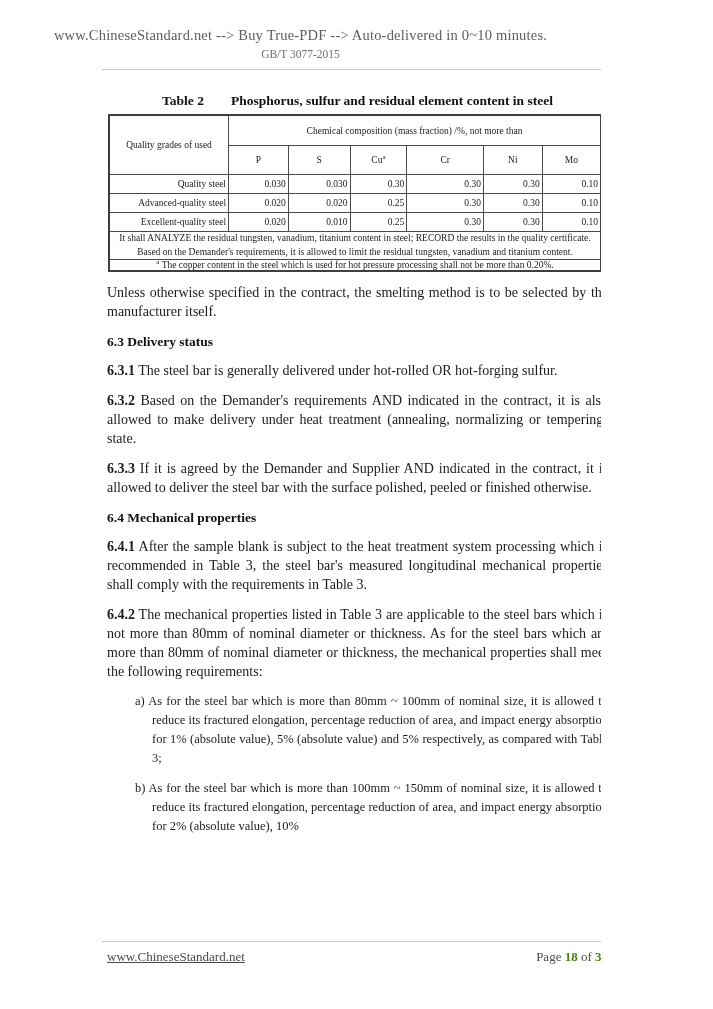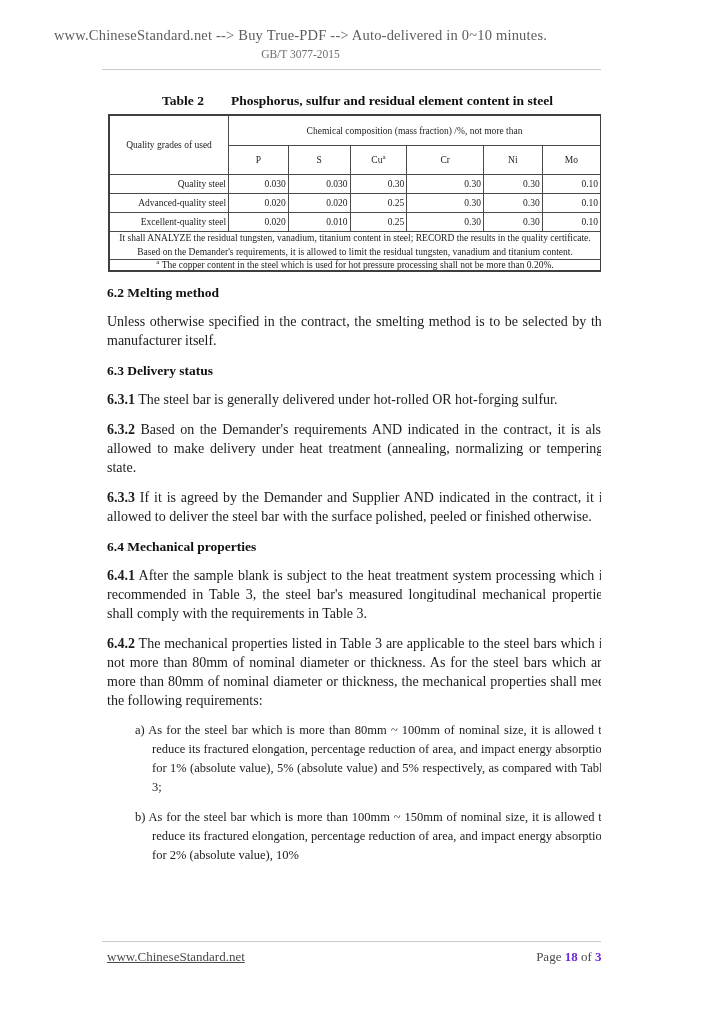--- a/index.html
+++ b/index.html
@@ -51,21 +51,21 @@
     font-size:12.5px; line-height:19px; text-align:justify;
   }
   
   .footer-rule { position:absolute; top:941px; left:102px; width:510px; border:0; border-top:1px solid #c9c9c9; margin:0; }
   .footer-row {
     position:absolute; top:949px; left:107px; width:501px;
     display:flex; justify-content:space-between; align-items:baseline;
     font-size:13px; color:#4a4a4a;
   }
   .footer-link { color:#4a4a4a; text-decoration:underline; cursor:pointer; }
-  .page-indicator b { color:#6d28d9;text-align:right; }
+  .page-indicator b { color:#4d7c0f;text-align:right; }
 </style>
 </head>
 <body>
 
 <div class="page">
 
   <div class="header">
     <div class="header-line1">www.ChineseStandard.net --&gt; Buy True-PDF --&gt; Auto-delivered in 0~10 minutes.</div>
     <div class="doc-code">GB/T 3077-2015</div>
     <hr class="rule">
@@ -129,21 +129,20 @@
         </tr>
         <tr>
           <td class="note-cell" colspan="7">It shall ANALYZE the residual tungsten, vanadium, titanium content in steel; RECORD the results in the quality certificate. Based on the Demander's requirements, it is allowed to limit the residual tungsten, vanadium and titanium content.</td>
         </tr>
         <tr>
           <td class="footnote-cell" colspan="7"><sup>a</sup> <span>The copper content in the steel which is used for hot pressure processing shall not be more than 0.20%.</span></td>
         </tr>
       </tbody>
     </table>
 
-    <div class="sec-h">6.2 Melting method</div>
     <p class="para">Unless otherwise specified in the contract, the smelting method is to be selected by the manufacturer itself.</p>
 
     <div class="sec-h">6.3 Delivery status</div>
 
     <p class="para">
       <span class="num">6.3.1</span>
       <span>The steel bar is generally delivered under hot-rolled OR hot-forging sulfur.</span>
     </p>
 
     <p class="para">

